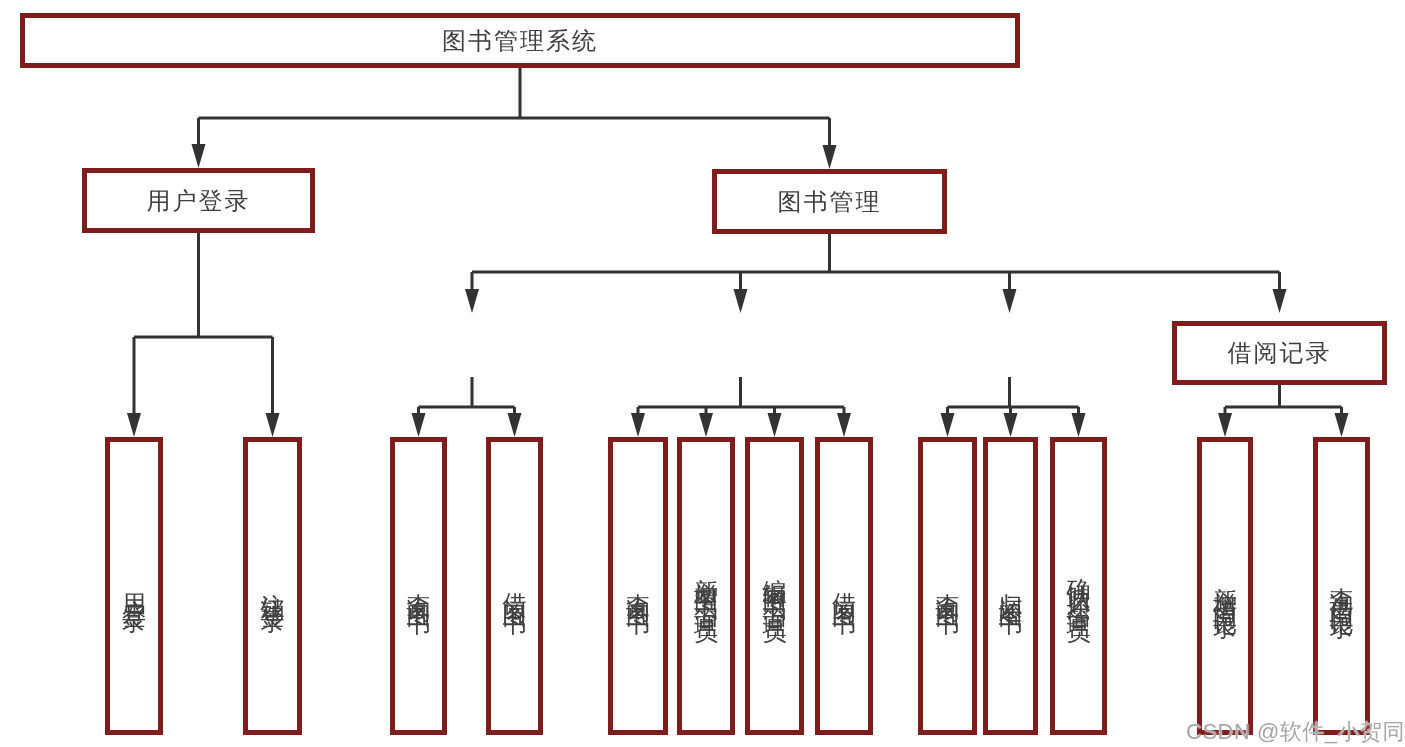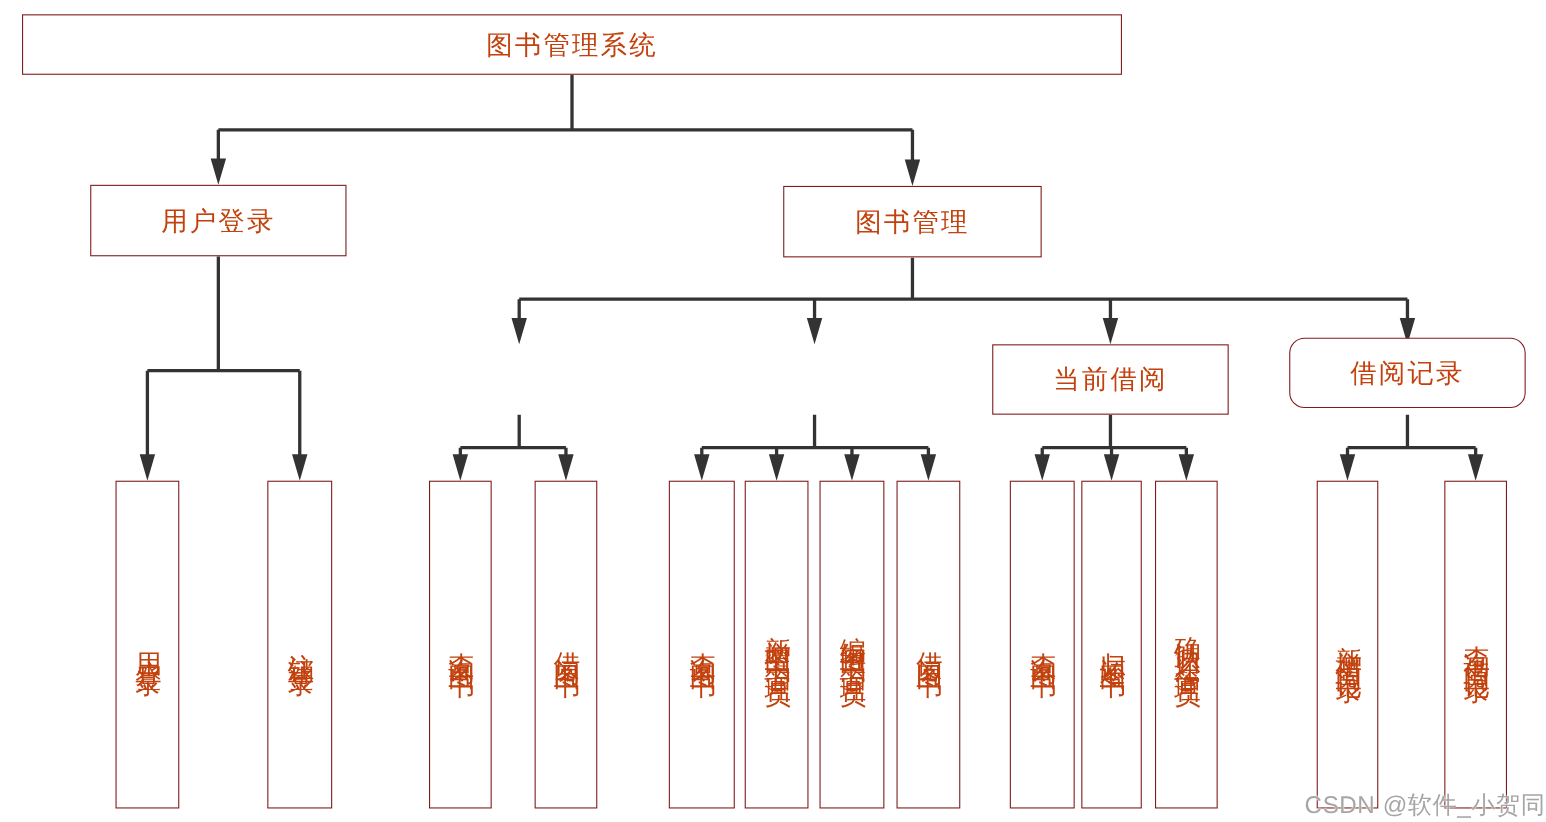--- a/index.html
+++ b/index.html
@@ -3,21 +3,21 @@
 <meta charset="utf-8">
 <style>
   html,body { margin:0; padding:0; background:#ffffff; }
   .canvas {
     position:relative; width:1405px; height:747px; background:#ffffff;
     font-family:"Liberation Sans", sans-serif; overflow:hidden;
   }
   .connectors { position:absolute; left:0; top:0; width:1405px; height:747px; pointer-events:none; }
   .box {
     position:absolute; box-sizing:border-box; background:#ffffff;
-    border:1px solid #7f1d1d; color:#c2410c;
+    border:5px solid #7f1d1d; color:#404040;
     display:flex; align-items:center; justify-content:center;
     z-index:2;
   }
   .h-box { font-size:24px; letter-spacing:2px; white-space:nowrap; }
   .v-box {
     writing-mode:vertical-rl; text-orientation:mixed;
     font-size:24px; letter-spacing:6px; line-height:1;
   }
   .watermark {
     position:absolute; left:1186px; top:717px; z-index:5;
@@ -74,22 +74,21 @@
       <polygon points="1218,413 1232,413 1225,437"></polygon>
       <polygon points="1334.5,413 1348.5,413 1341.5,437"></polygon>
     </g>
   </svg>
 
   <div class="box h-box" style="left:20px; top:13px; width:1000px; height:55px;">图书管理系统</div>
 
   <div class="box h-box" style="left:82px; top:168px; width:233px; height:65px;">用户登录</div>
   <div class="box h-box" style="left:712px; top:169px; width:235px; height:65px;">图书管理</div>
 
-  <div class="box h-box" style="left:902px; top:313px; width:215px; height:64px;">当前借阅</div>
-  <div class="box h-box" style="left:1172px; top:307px; width:215px; height:64px;border-radius:14px;">借阅记录</div>
+  <div class="box h-box" style="left:1172px; top:321px; width:215px; height:64px;">借阅记录</div>
 
   <div class="box v-box" style="left:105px; top:437px; width:58px; height:298px;">用户登录</div>
   <div class="box v-box" style="left:243px; top:437px; width:59px; height:298px;">注销登录</div>
 
   <div class="box v-box" style="left:390px; top:437px; width:57px; height:298px;">查询图书</div>
   <div class="box v-box" style="left:486px; top:437px; width:57px; height:298px;">借阅图书</div>
 
   <div class="box v-box" style="left:608px; top:437px; width:60px; height:298px;">查询图书</div>
   <div class="box v-box" style="left:677px; top:437px; width:58px; height:298px;">新增图书（管理员）</div>
   <div class="box v-box" style="left:745px; top:437px; width:59px; height:298px;">编辑图书（管理员）</div>

